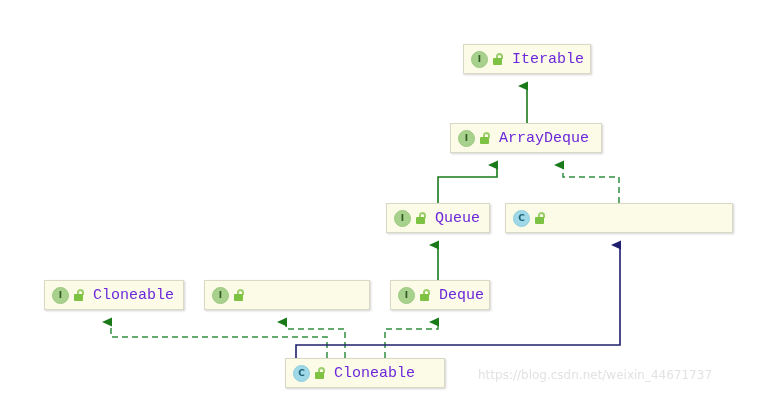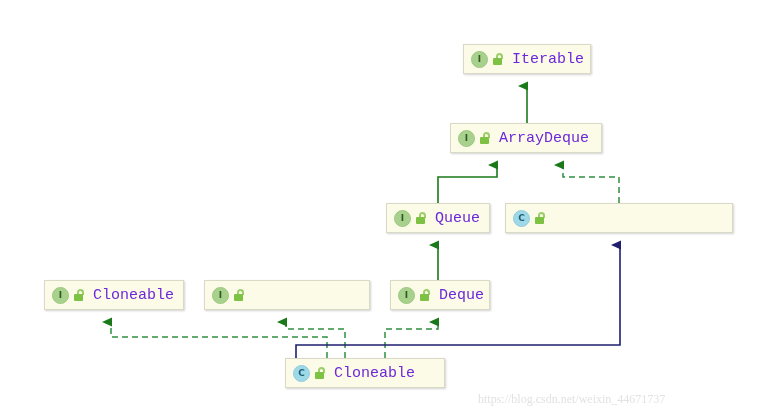--- a/index.html
+++ b/index.html
@@ -199,14 +199,14 @@
           <span class="icon-circle icon-class">C</span>
           <span class="lock">
             <span class="shackle"></span>
             <span class="body"></span>
           </span>
         </span>
         <span class="nm">Cloneable</span>
       </div>
     </div>
 
-  <div class="watermark" style="left: 478px; top: 392px; font-family: Liberation Serif, serif;">https://blog.csdn.net/weixin_44671737</div>
+  <div class="watermark" style="left: 478px; top: 368px;">https://blog.csdn.net/weixin_44671737</div>
 </div>
 
 </body></html>

